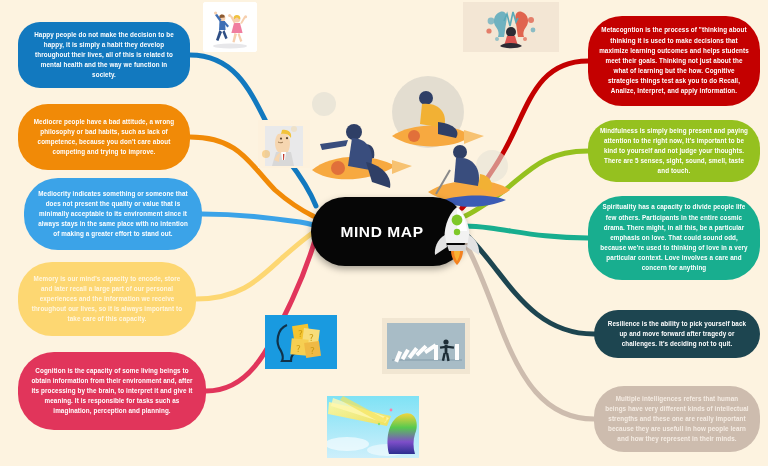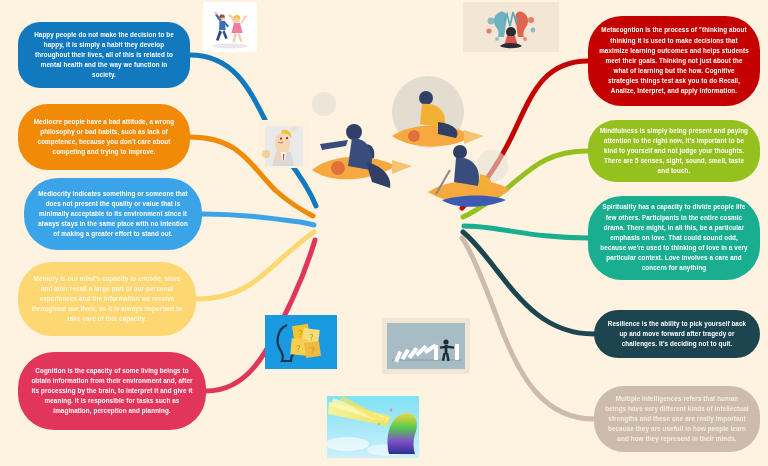--- a/index.html
+++ b/index.html
@@ -287,14 +287,28 @@
   </div>
 
   <div class="bubble b-resilience">
     <p>Resilience is the ability to pick yourself back up and move forward after tragedy or challenges. It's deciding not to quit.</p>
   </div>
 
   <div class="bubble b-multiple">
     <p>Multiple intelligences refers that human beings have very different kinds of intellectual strengths and these one are really important because they are usefull in how people learn and how they represent in their minds.</p>
   </div>
 
+  <div id="center-node">
+    <span id="center-label">MIND MAP</span>
+    <svg id="rocket-badge" viewBox="0 0 56 62">
+      <path d="M28 4 C 38 12, 42 28, 40 40 L 16 40 C 14 28, 18 12, 28 4 Z" fill="#f2f2f2"></path>
+      <path d="M28 4 C 33 8, 37 18, 38 28 L 28 28 Z" fill="#ffffff"></path>
+      <circle cx="28" cy="17" r="5.4" fill="#7ec828"></circle>
+      <circle cx="28" cy="29" r="3.2" fill="#7ec828"></circle>
+      <path d="M16 32 C 8 36, 5 46, 6 52 L 18 44 Z" fill="#e3e3e3"></path>
+      <path d="M40 32 C 48 36, 51 46, 50 52 L 38 44 Z" fill="#e3e3e3"></path>
+      <path d="M18 42 L 38 42 L 36 48 L 20 48 Z" fill="#d5d5d5"></path>
+      <path d="M22 48 C 22 56, 28 62, 28 62 C 28 62, 34 56, 34 48 Z" fill="#f4821f"></path>
+      <path d="M25 48 C 25 54, 28 58, 28 58 C 28 58, 31 54, 31 48 Z" fill="#f9b233"></path>
+    </svg>
+  </div>
 
 </div>
 
 </body></html>

